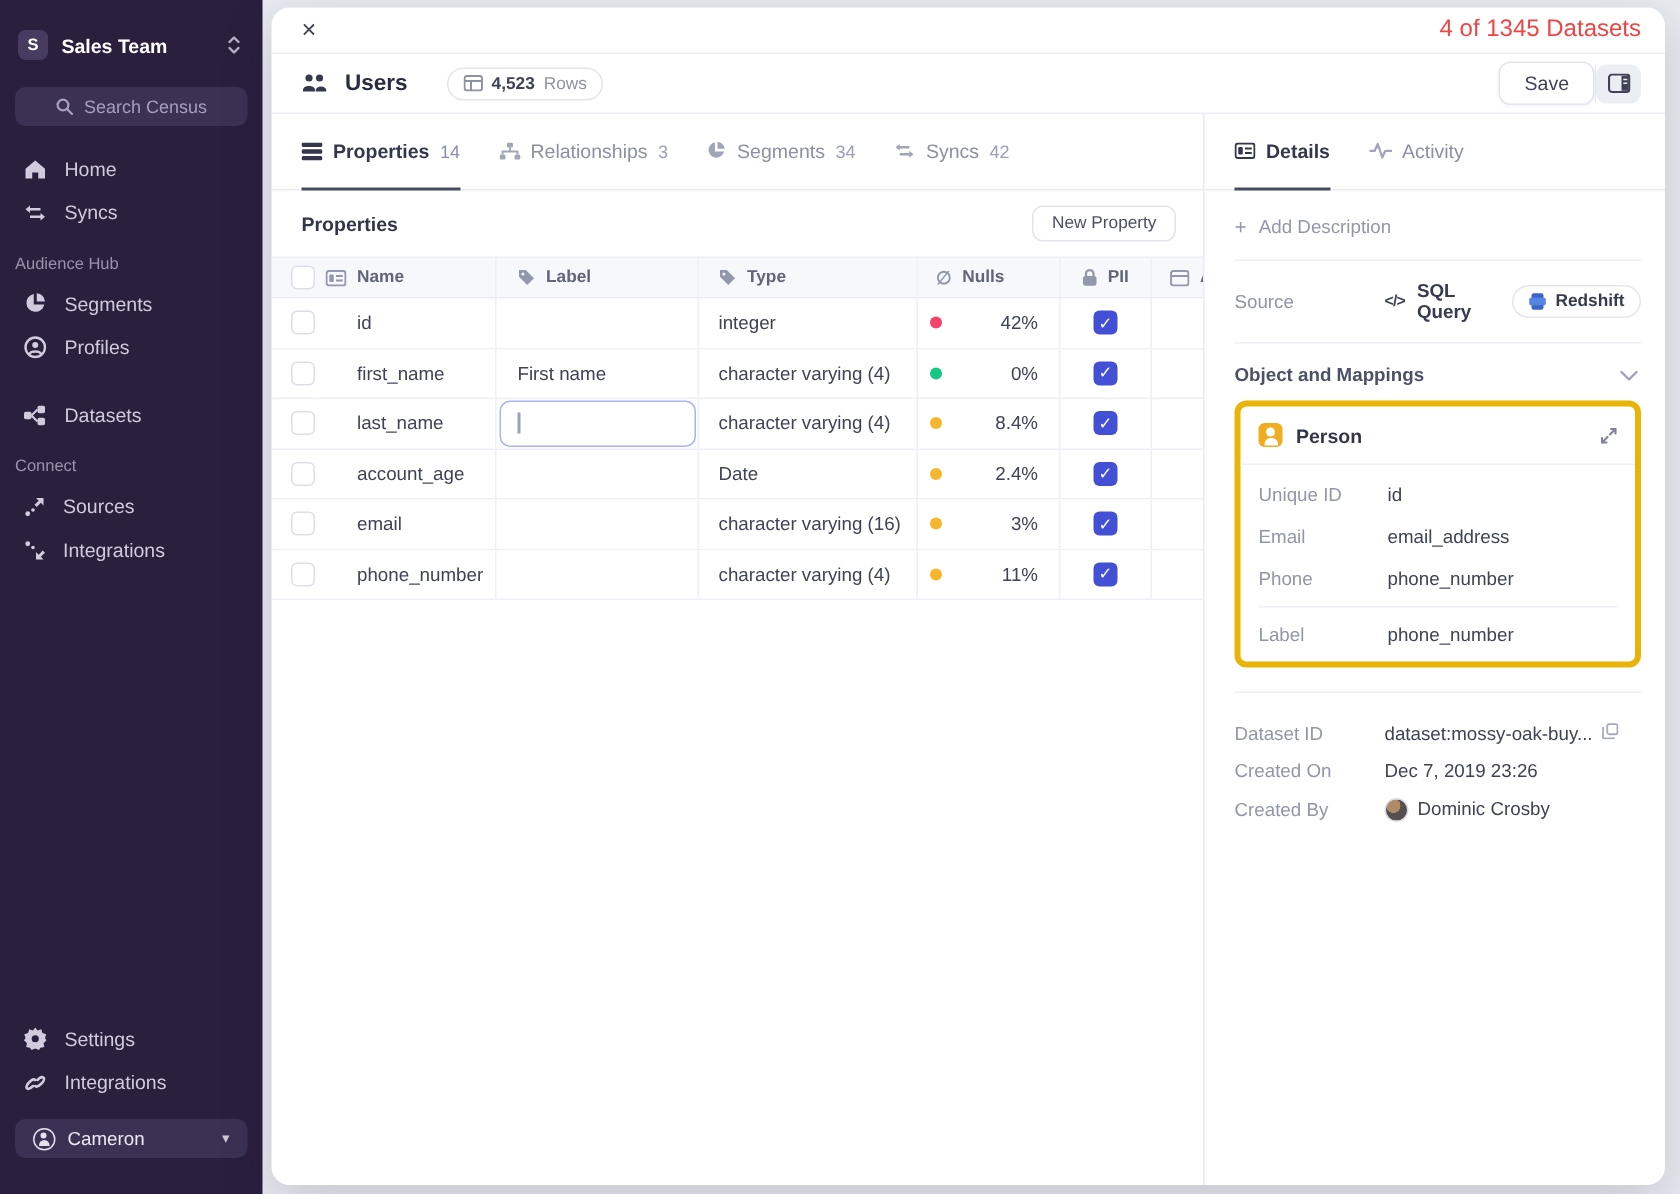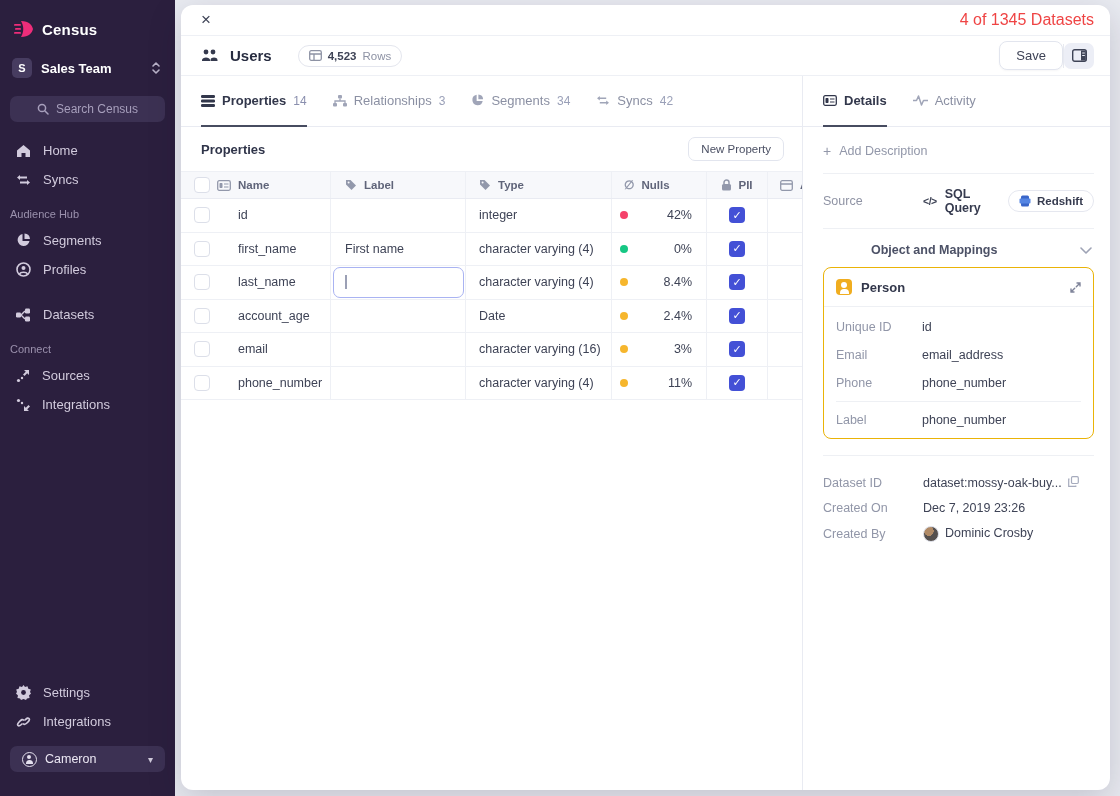--- a/index.html
+++ b/index.html
@@ -80,23 +80,23 @@
   .pc { padding:0 16px 0 20px; overflow:hidden; }
   .add-desc { display:flex; align-items:center; gap:8px; color:#9297a9; font-size:12.5px; padding:16px 0 14px 0; cursor:pointer; }
   .add-desc .plus { font-size:14px; }
   .hr { border-top:1px solid #eef0f4; }
   .kv-row { display:flex; align-items:center; padding:13px 0; }
   .kv-label { font-size:12.5px; color:#8f93a4; width:100px; flex:0 0 auto; }
   .src-right { margin-left:auto; display:flex; align-items:center; gap:8px; }
   .code-ic { font-size:10.5px; font-weight:700; color:#3e4356; letter-spacing:-.5px; }
   .src-type { font-size:12.5px; font-weight:600; color:#363b4f; }
   .pill { display:flex; align-items:center; gap:6px; border:1px solid #e5e7ef; border-radius:999px; padding:4px 10px; font-size:11.5px; font-weight:600; color:#363b4f; background:#fff; }
-  .sec-head { display:flex; align-items:center; justify-content:space-between; padding:14px 2px 10px 0;margin-left:48px; }
+  .sec-head { display:flex; align-items:center; justify-content:space-between; padding:14px 2px 10px 0; }
   .sec-title { font-size:12.5px; font-weight:600; color:#4c5166; }
-  .map-card { border:1px solid #eab308; border-radius:8px; background:#fff; }
+  .map-card { border:4px solid #eab308; border-radius:8px; background:#fff; }
   .map-head { display:flex; align-items:center; padding:11px 12px; border-bottom:1px solid #eef0f4; }
   .obj-ic { width:16px; height:16px; border-radius:4px; background:#f0ad1f; position:relative; flex:0 0 auto; }
   .obj-ic::before { content:""; position:absolute; left:5px; top:3px; width:6px; height:6px; border-radius:50%; background:#fff; }
   .obj-ic::after { content:""; position:absolute; left:3.5px; top:9.5px; width:9px; height:5px; border-radius:4px 4px 0 0; background:#fff; }
   .obj-name { font-size:13px; font-weight:600; color:#32374b; margin-left:9px; flex:1; }
   .map-body { padding:6px 12px 4px 12px; }
   .map-row { display:flex; padding:7px 0; }
   .map-label { width:86px; flex:0 0 auto; font-size:12.5px; color:#9196a8; }
   .map-val { font-size:12.5px; color:#3e4356; }
   .map-div { border-top:1px solid #eef0f4; margin:4px 0; }
@@ -107,29 +107,20 @@
   .copy-ic { color:#a6abbd; cursor:pointer; display:flex; }
   .avatar-photo { width:16px; height:16px; border-radius:50%; background:radial-gradient(circle at 35% 30%, #b08a66 0 35%, #55504e 36% 100%); border:1px solid #d9dbe4; }
   .exp-ic, .chev { cursor:pointer; display:flex; }
 </style>
 </head>
 <body>
 
 <div class="stage">
 
   <aside class="sidebar">
-    <div class="brand">
-      <svg width="20" height="18" viewBox="0 0 20 18">
-        <rect x="0" y="4" width="7" height="1.8" rx=".9" fill="#ee2d7a"></rect>
-        <rect x="1" y="8" width="6" height="1.8" rx=".9" fill="#ee2d7a"></rect>
-        <rect x="0" y="12" width="7" height="1.8" rx=".9" fill="#ee2d7a"></rect>
-        <path d="M7 1 C15 1 18 5 19 9 C18 13 15 17 7 17 C10 12 10 6 7 1 Z" fill="#ee2d7a"></path>
-      </svg>
-      <span class="brand-name">Census</span>
-    </div>
     <div class="workspace">
       <span class="ws-badge">S</span>
       <span class="ws-name">Sales Team</span>
       <svg width="10" height="14" viewBox="0 0 10 14">
         <path d="M2 5 L5 2 L8 5" stroke="#b9b2c9" stroke-width="1.6" fill="none" stroke-linecap="round" stroke-linejoin="round"></path>
         <path d="M2 9 L5 12 L8 9" stroke="#b9b2c9" stroke-width="1.6" fill="none" stroke-linecap="round" stroke-linejoin="round"></path>
       </svg>
     </div>
     <div class="search">
       <svg width="12" height="12" viewBox="0 0 12 12">

